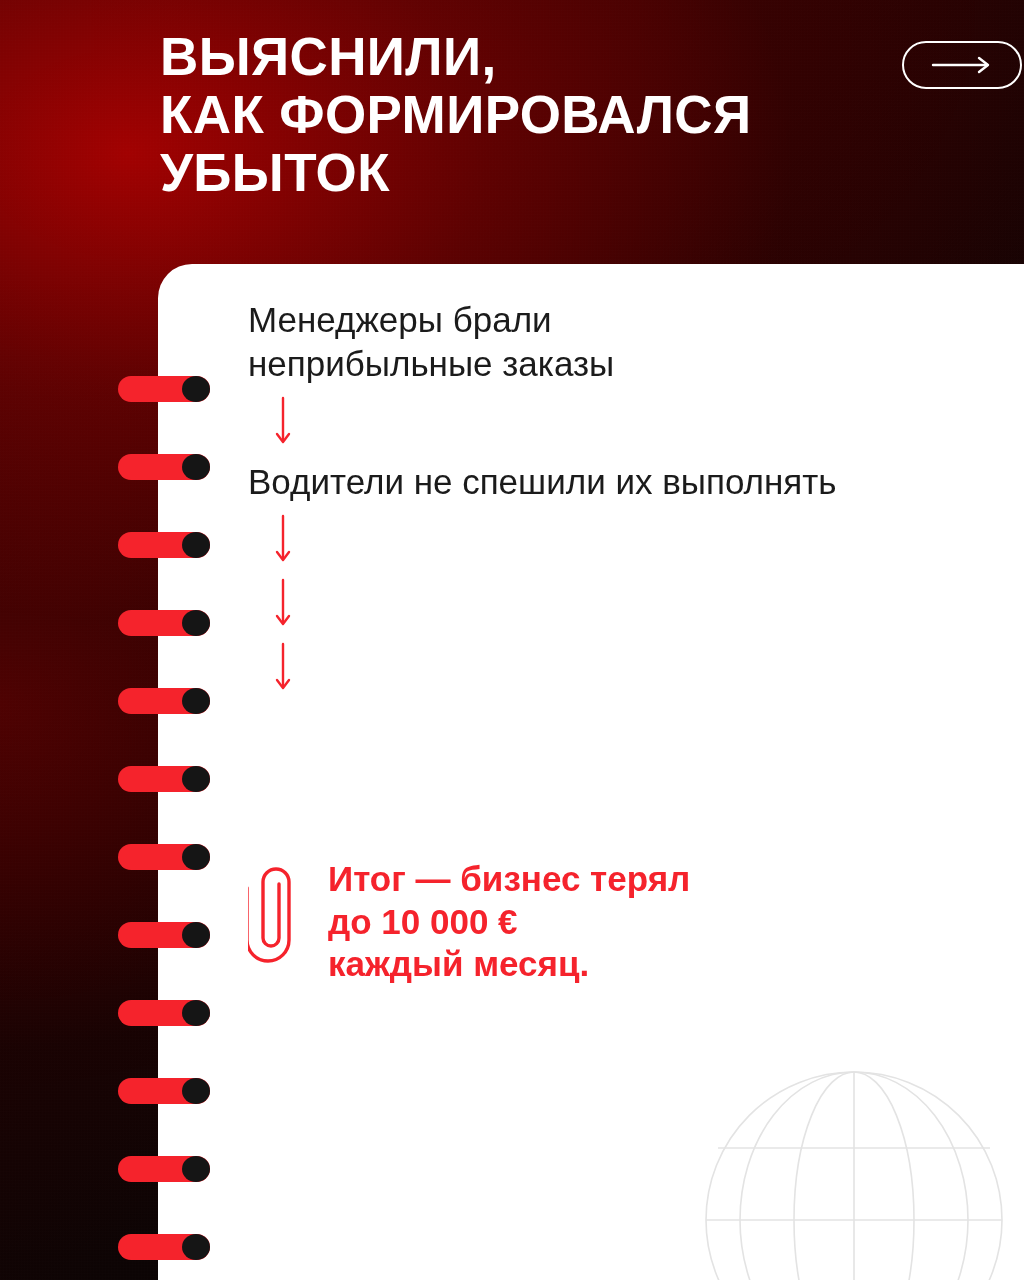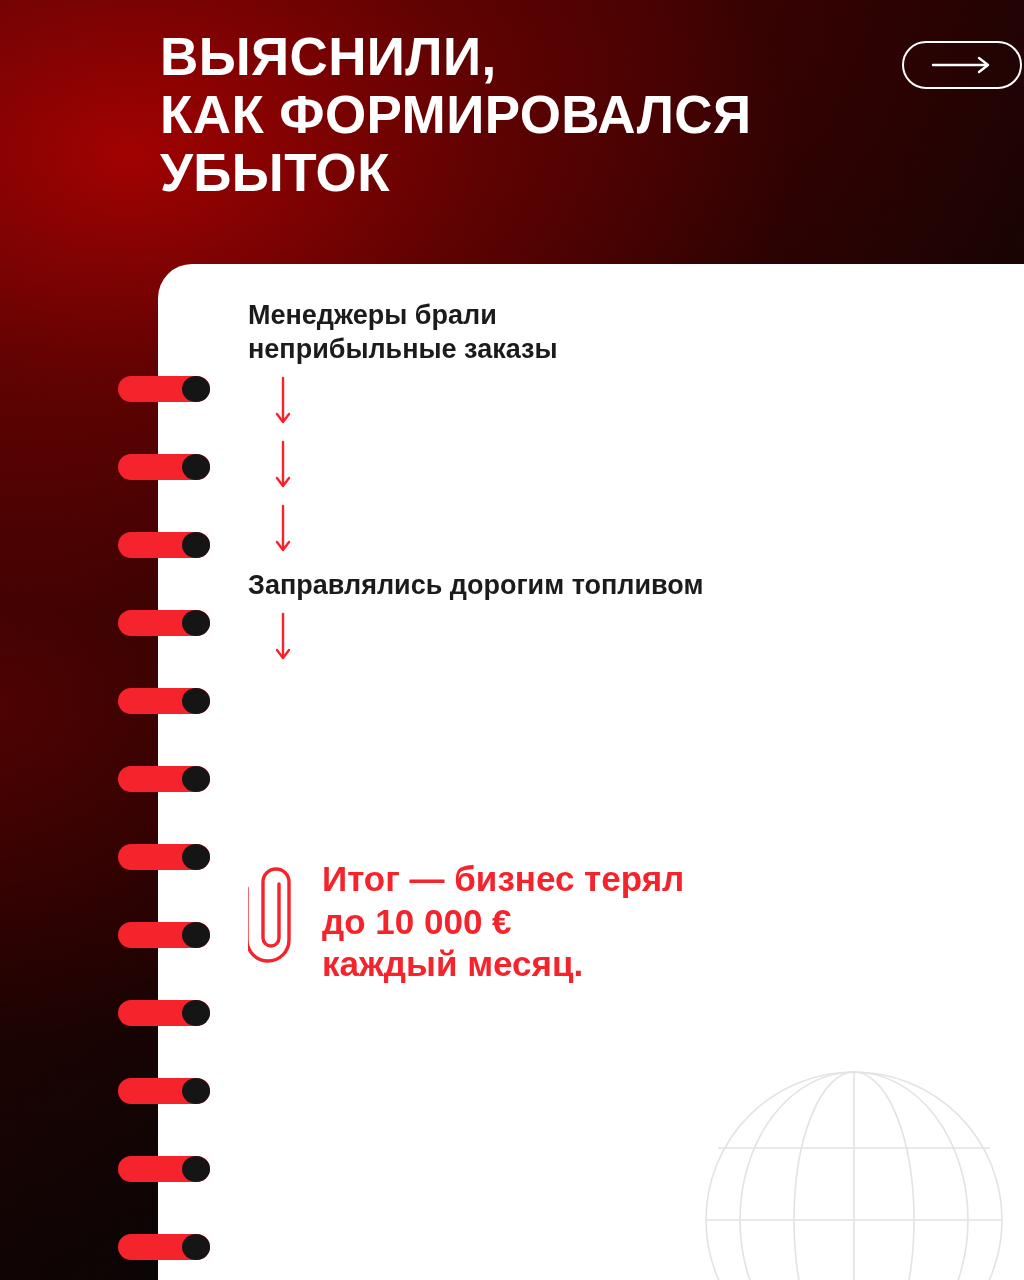--- a/index.html
+++ b/index.html
@@ -122,23 +122,23 @@
 
   
   .list {
     position: absolute;
     left: 248px;
     top: 298px;
     width: 600px;
   }
   .step-text {
     color: #1b1b1b;
-    font-size: 27px;
+    font-size: 35px;
     line-height: 1.26;
-    font-weight: 700;
+    font-weight: 400;
     white-space: pre-line;
   }
   .down-arrow {
     margin: 10px 0 10px 26px;
   }
 
   
   .conclusion {
     position: absolute;
     left: 248px;
@@ -151,21 +151,21 @@
     width: 62px;
     flex: 0 0 62px;
     padding-top: 6px;
   }
   .conclusion-text {
     color: #f5232c;
     font-size: 35px;
     line-height: 1.22;
     font-weight: 700;
     white-space: pre-line;
-    margin-left: 12px;
+    margin-left: 18px;
   }
 </style>
 </head>
 <body>
 
 <div class="slide">
   <div class="noise"></div>
 
   <div class="headline">ВЫЯСНИЛИ,
 КАК ФОРМИРОВАЛСЯ
@@ -250,37 +250,37 @@
     <div class="step-text">Менеджеры брали
 неприбыльные заказы</div>
 
     <div class="down-arrow">
       <svg width="18" height="50" viewBox="0 0 18 50" fill="none">
         <path d="M9 2 V44" stroke="#f5232c" stroke-width="2.4" stroke-linecap="round"></path>
         <path d="M3 38 L9 46 L15 38" stroke="#f5232c" stroke-width="2.4" stroke-linecap="round" stroke-linejoin="round" fill="none"></path>
       </svg>
     </div>
 
-
-    <div class="down-arrow">
-      <svg width="18" height="50" viewBox="0 0 18 50" fill="none">
-        <path d="M9 2 V44" stroke="#f5232c" stroke-width="2.4" stroke-linecap="round"></path>
-        <path d="M3 38 L9 46 L15 38" stroke="#f5232c" stroke-width="2.4" stroke-linecap="round" stroke-linejoin="round" fill="none"></path>
-      </svg>
-    </div>
-
-
-    <div class="down-arrow">
-      <svg width="18" height="50" viewBox="0 0 18 50" fill="none">
-        <path d="M9 2 V44" stroke="#f5232c" stroke-width="2.4" stroke-linecap="round"></path>
-        <path d="M3 38 L9 46 L15 38" stroke="#f5232c" stroke-width="2.4" stroke-linecap="round" stroke-linejoin="round" fill="none"></path>
-      </svg>
-    </div>
-
-    <div class="step-text">Заправлялись дорогим топливом</div>
+    <div class="step-text">Водители не спешили их выполнять</div>
+
+    <div class="down-arrow">
+      <svg width="18" height="50" viewBox="0 0 18 50" fill="none">
+        <path d="M9 2 V44" stroke="#f5232c" stroke-width="2.4" stroke-linecap="round"></path>
+        <path d="M3 38 L9 46 L15 38" stroke="#f5232c" stroke-width="2.4" stroke-linecap="round" stroke-linejoin="round" fill="none"></path>
+      </svg>
+    </div>
+
+
+    <div class="down-arrow">
+      <svg width="18" height="50" viewBox="0 0 18 50" fill="none">
+        <path d="M9 2 V44" stroke="#f5232c" stroke-width="2.4" stroke-linecap="round"></path>
+        <path d="M3 38 L9 46 L15 38" stroke="#f5232c" stroke-width="2.4" stroke-linecap="round" stroke-linejoin="round" fill="none"></path>
+      </svg>
+    </div>
+
 
     <div class="down-arrow">
       <svg width="18" height="50" viewBox="0 0 18 50" fill="none">
         <path d="M9 2 V44" stroke="#f5232c" stroke-width="2.4" stroke-linecap="round"></path>
         <path d="M3 38 L9 46 L15 38" stroke="#f5232c" stroke-width="2.4" stroke-linecap="round" stroke-linejoin="round" fill="none"></path>
       </svg>
     </div>
 
   </div>
 

